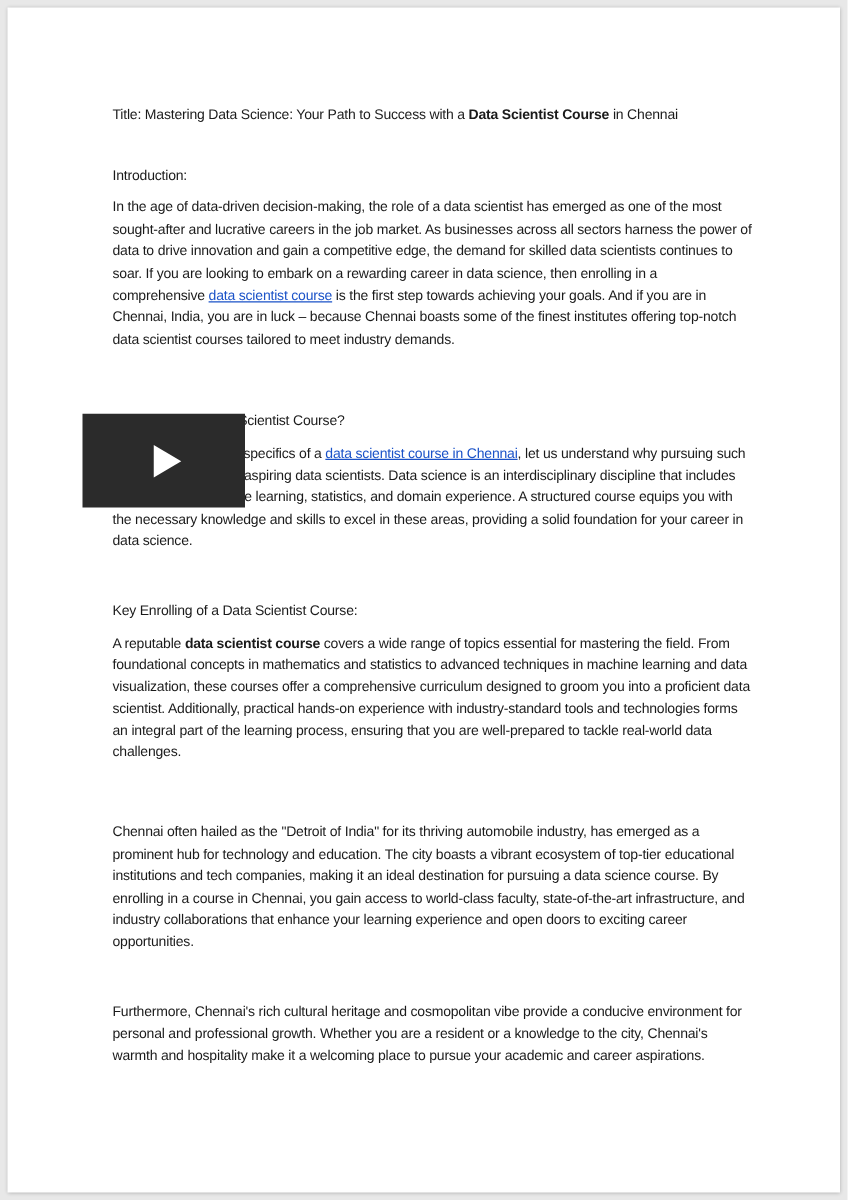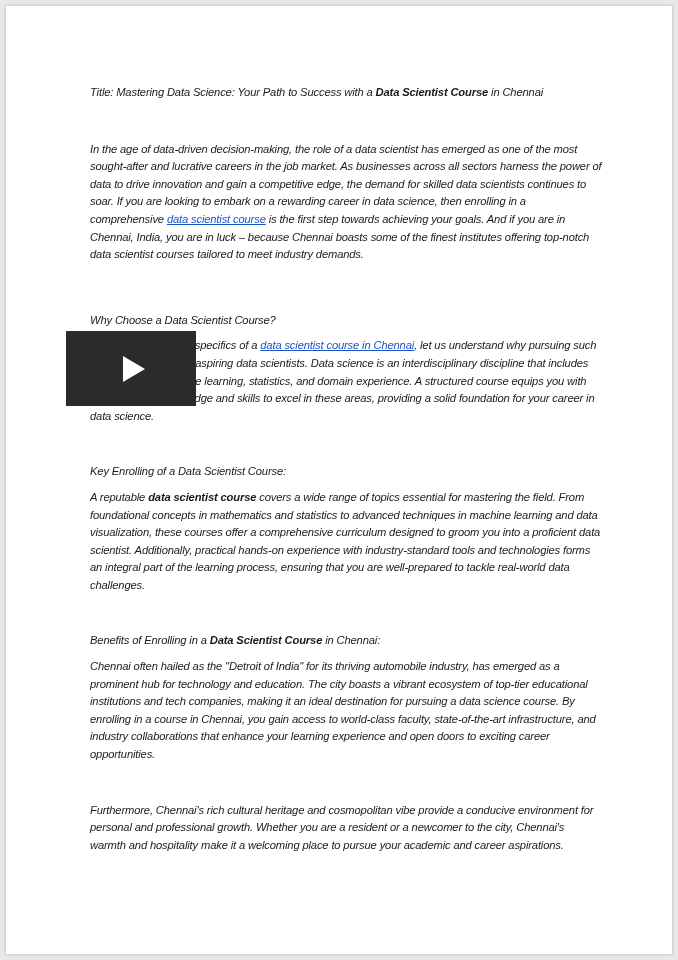--- a/index.html
+++ b/index.html
@@ -29,21 +29,20 @@
     top: 78px;
     width: 512px;
   }
   .para {
     font-size: 11.2px;
     line-height: 17.6px;
     color: #1a1a1a;
     letter-spacing: -0.15px;
     text-align: left;
     margin: 0;
-    font-style: italic;
   }
   .gap-xs { height: 8px; }
   .gap-s  { height: 17px; }
   .gap-l  { height: 31px; }
   .gap-xl { height: 38px; }
   .bold { font-weight: bold; }
   .link {
     color: #1a52c8;
     text-decoration: underline;
   }
@@ -71,20 +70,21 @@
 </head>
 <body>
 
 <div class="page">
   <div class="content">
 
     <p class="para"><span>Title: Mastering Data Science: Your Path to Success with a </span><span class="bold">Data Scientist Course</span><span> in Chennai</span></p>
 
     <div class="gap-l"></div>
 
+    <p class="para">Introduction:</p>
 
     <div class="gap-xs"></div>
 
     <p class="para"><span>In the age of data-driven decision-making, the role of a data scientist has emerged as one of the most sought-after and lucrative careers in the job market. As businesses across all sectors harness the power of data to drive innovation and gain a competitive edge, the demand for skilled data scientists continues to soar. If you are looking to embark on a rewarding career in data science, then enrolling in a comprehensive </span><span class="link">data scientist course</span><span> is the first step towards achieving your goals. And if you are in Chennai, India, you are in luck – because Chennai boasts some of the finest institutes offering top-notch data scientist courses tailored to meet industry demands.</span></p>
 
     <div class="gap-l"></div>
 
 
     <div class="gap-s"></div>
 
@@ -97,28 +97,27 @@
     <div class="gap-xl"></div>
 
     <p class="para">Key Enrolling of a Data Scientist Course:</p>
 
     <div class="gap-xs"></div>
 
     <p class="para"><span>A reputable </span><span class="bold">data scientist course</span><span> covers a wide range of topics essential for mastering the field. From foundational concepts in mathematics and statistics to advanced techniques in machine learning and data visualization, these courses offer a comprehensive curriculum designed to groom you into a proficient data scientist. Additionally, practical hands-on experience with industry-standard tools and technologies forms an integral part of the learning process, ensuring that you are well-prepared to tackle real-world data challenges.</span></p>
 
     <div class="gap-xl"></div>
 
-    <p class="para"><span>Benefits of Enrolling in a </span><span class="bold">Data Scientist Course</span><span> in Chennai:</span></p>
 
     <div class="gap-xs"></div>
 
     <p class="para">Chennai often hailed as the "Detroit of India" for its thriving automobile industry, has emerged as a prominent hub for technology and education. The city boasts a vibrant ecosystem of top-tier educational institutions and tech companies, making it an ideal destination for pursuing a data science course. By enrolling in a course in Chennai, you gain access to world-class faculty, state-of-the-art infrastructure, and industry collaborations that enhance your learning experience and open doors to exciting career opportunities.</p>
 
     <div class="gap-xl"></div>
 
-    <p class="para">Furthermore, Chennai's rich cultural heritage and cosmopolitan vibe provide a conducive environment for personal and professional growth. Whether you are a resident or a newcomer to the city, Chennai's warmth and hospitality make it a welcoming place to pursue your academic and career aspirations.</p>
+    <p class="para">Furthermore, Chennai's rich cultural heritage and cosmopolitan vibe provide a conducive environment for personal and professional growth. Whether you are a resident or a knowledge to the city, Chennai's warmth and hospitality make it a welcoming place to pursue your academic and career aspirations.</p>
 
   </div>
 
   <div class="video-overlay">
     <div class="play-btn"></div>
   </div>
 </div>
 
 </body></html>

